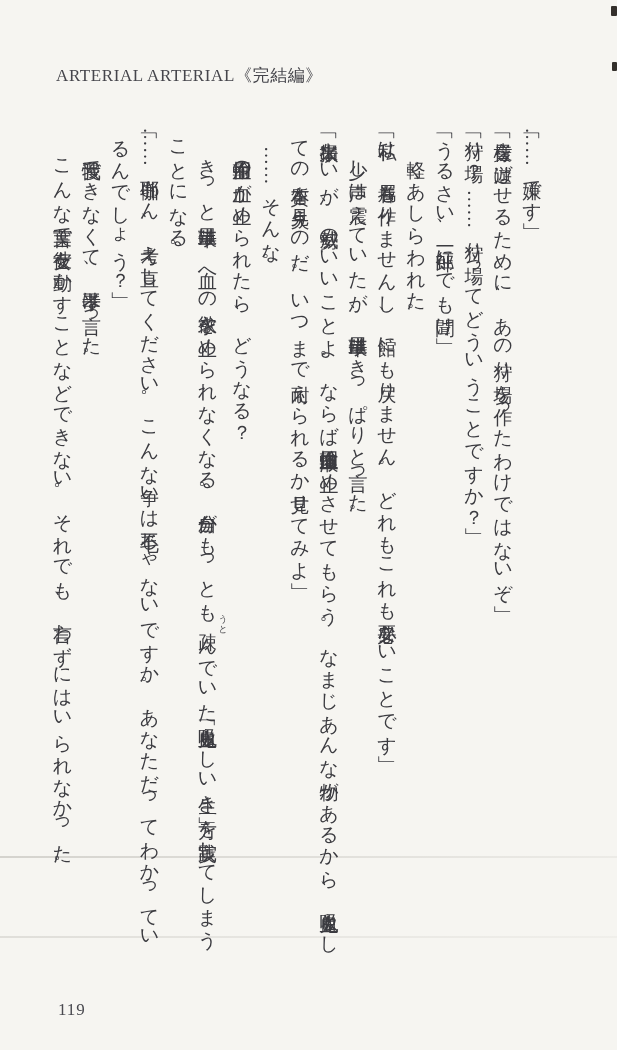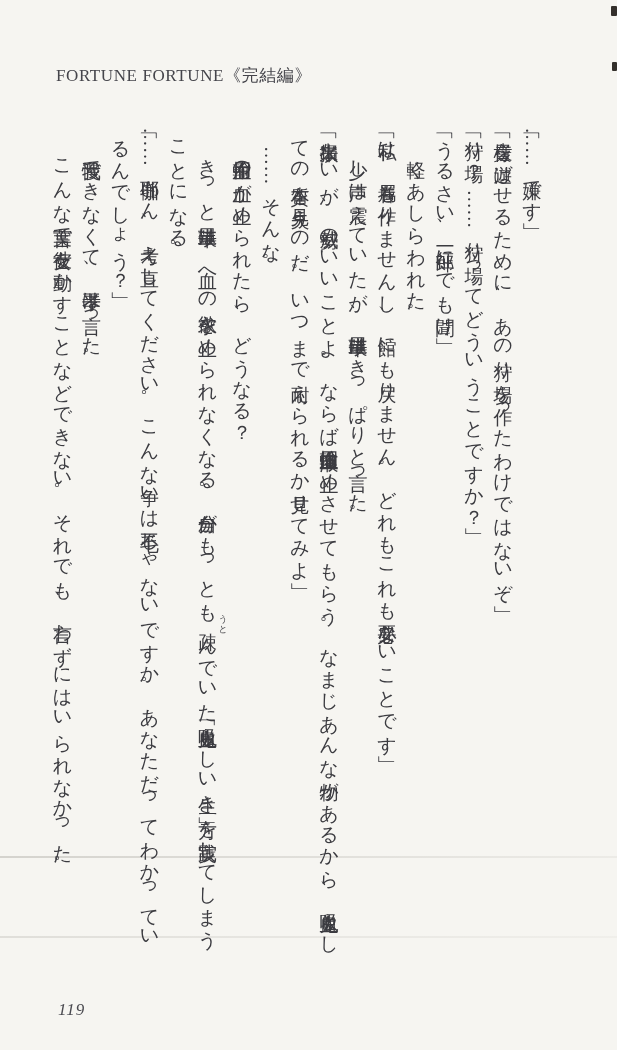--- a/index.html
+++ b/index.html
@@ -48,21 +48,20 @@
   ruby rt {
     font-size: 9px;
     letter-spacing: 0;
     color: #4a4a4f;
   }
   .page-number {
     position: absolute;
     left: 58px;
     top: 1000px;
     font-size: 17px;
-    font-style: italic;
     color: #4a4a50;
     letter-spacing: 1px;
   }
   .scanline {
     position: absolute;
     left: 0;
     width: 617px;
     height: 2px;
     pointer-events: none;
   }
@@ -78,21 +77,21 @@
     position: absolute;
     background: #34302c;
     border-radius: 1px;
   }
   .edge-mark-1 { right: 0; top: 6px;  width: 6px; height: 10px; }
   .edge-mark-2 { right: 0; top: 62px; width: 5px; height: 9px; }
 </style>
 </head>
 <body>
 
-<div class="running-head">FORTUNE FORTUNE《完結編》</div>
+<div class="running-head">ARTERIAL ARTERIAL《完結編》</div>
 
 <div class="edge-mark edge-mark-1"></div>
 <div class="edge-mark edge-mark-2"></div>
 <div class="scanline scanline-1"></div>
 <div class="scanline scanline-2"></div>
 
 <div class="text-block" id="text-block">
     <p>「……嫌です」</p>
     <p>「貴様を遊ばせるために、あの狩り場を作ったわけではないぞ」</p>
     <p>「狩り場？　……狩り場ってどういうことですか？」</p>

